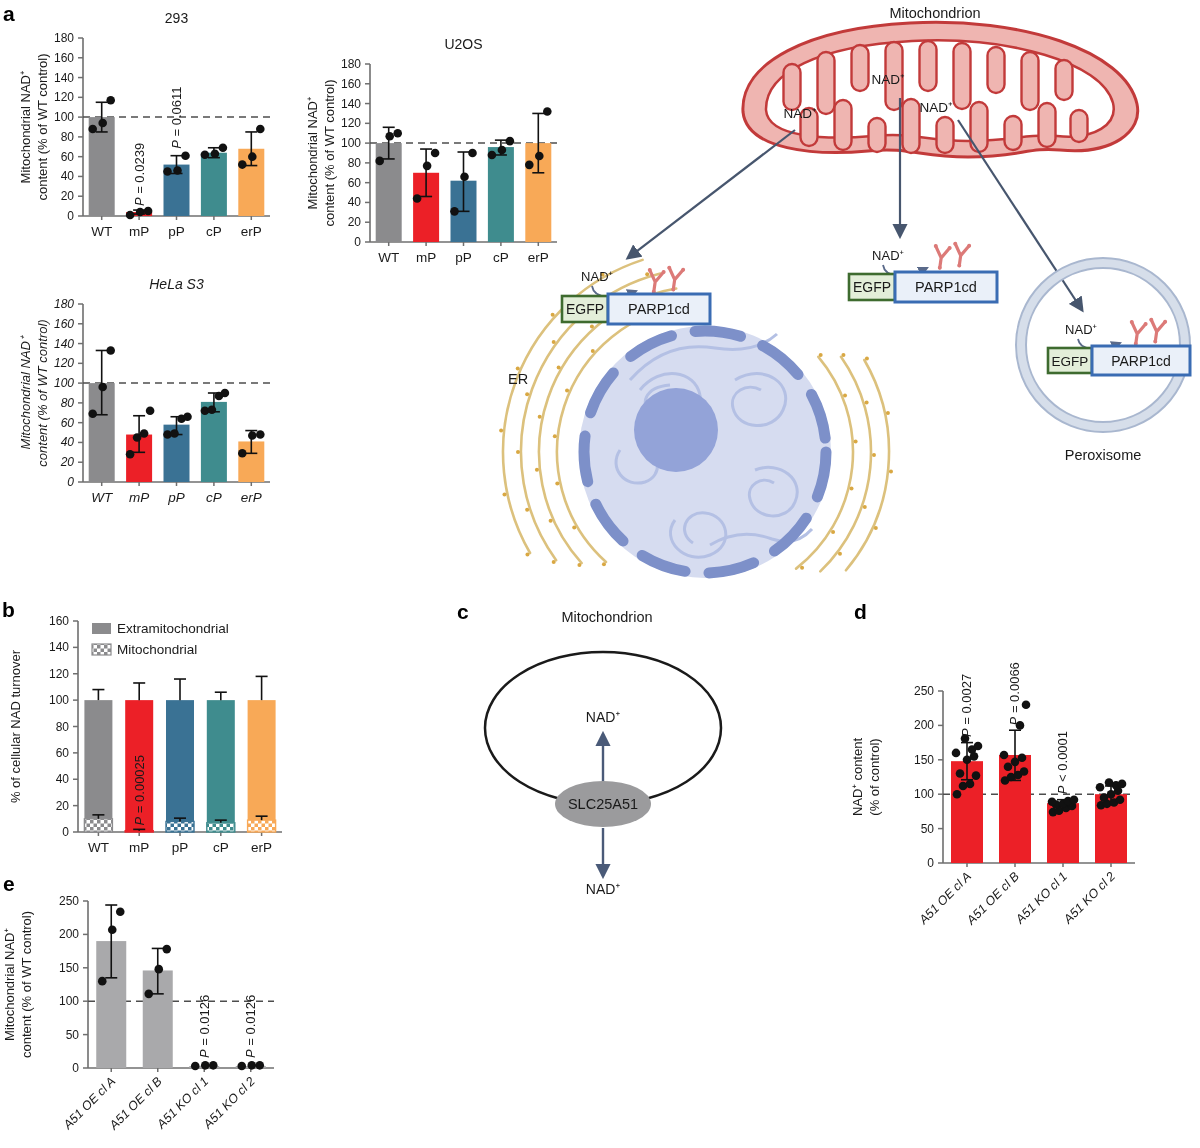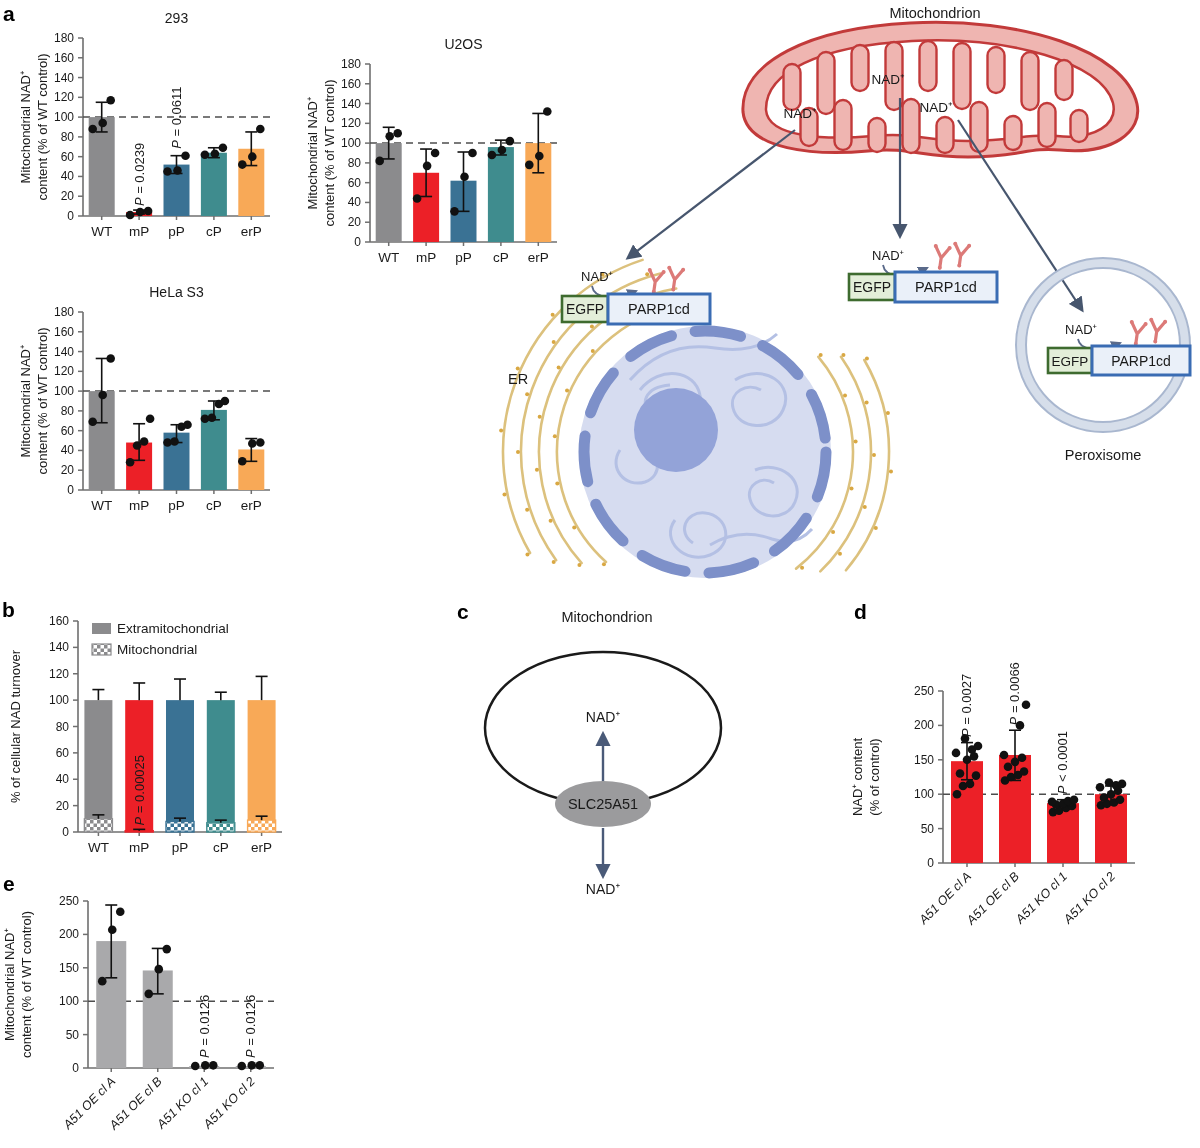--- a/index.html
+++ b/index.html
@@ -160,21 +160,21 @@
       <line x1="235.3" y1="212" x2="235.3" y2="216" stroke="#6F6F6F" stroke-width="1.5"></line>
       <rect x="222.3" y="113.1111111111111" width="26" height="98.8888888888889" fill="#F8A957"></rect>
       <line x1="235.3" y1="142.77777777777777" x2="235.3" y2="83.44444444444446" stroke="#111" stroke-width="1.6"></line>
       <line x1="229.3" y1="83.44444444444446" x2="241.3" y2="83.44444444444446" stroke="#111" stroke-width="1.6"></line>
       <line x1="229.3" y1="142.77777777777777" x2="241.3" y2="142.77777777777777" stroke="#111" stroke-width="1.6"></line>
       <circle cx="226.3" cy="134.86666666666667" r="4.3" fill="#111111"></circle>
       <circle cx="236.3" cy="125.96666666666667" r="4.3" fill="#111111"></circle>
       <circle cx="244.3" cy="81.46666666666667" r="4.3" fill="#111111"></circle>
       <text x="235.3" y="232" font-size="13.5" text-anchor="middle">erP</text>
     </svg></div>
-<div class="chart-box" style="left:16px;top:276px;"><svg id="chart-hela" width="270" height="250" viewBox="0 0 270 250">
+<div class="chart-box" style="left:16px;top:268px;font-style:italic;"><svg id="chart-hela" width="270" height="250" viewBox="0 0 270 250">
       <defs></defs>
       <text x="160.5" y="21" font-size="14" text-anchor="middle">HeLa S3</text>
       <text x="-125" y="14" transform="rotate(-90)" font-size="13" text-anchor="middle">Mitochondrial NAD⁺</text>
       <text x="-125" y="31" transform="rotate(-90)" font-size="13" text-anchor="middle">content (% of WT control)</text>
       <line x1="62" y1="214" x2="67" y2="214" stroke="#6F6F6F" stroke-width="1.5"></line>
       <text x="58" y="218" font-size="12" text-anchor="end">0</text>
       <line x1="62" y1="194.22222222222223" x2="67" y2="194.22222222222223" stroke="#6F6F6F" stroke-width="1.5"></line>
       <text x="58" y="198.22222222222223" font-size="12" text-anchor="end">20</text>
       <line x1="62" y1="174.44444444444446" x2="67" y2="174.44444444444446" stroke="#6F6F6F" stroke-width="1.5"></line>
       <text x="58" y="178.44444444444446" font-size="12" text-anchor="end">40</text>

